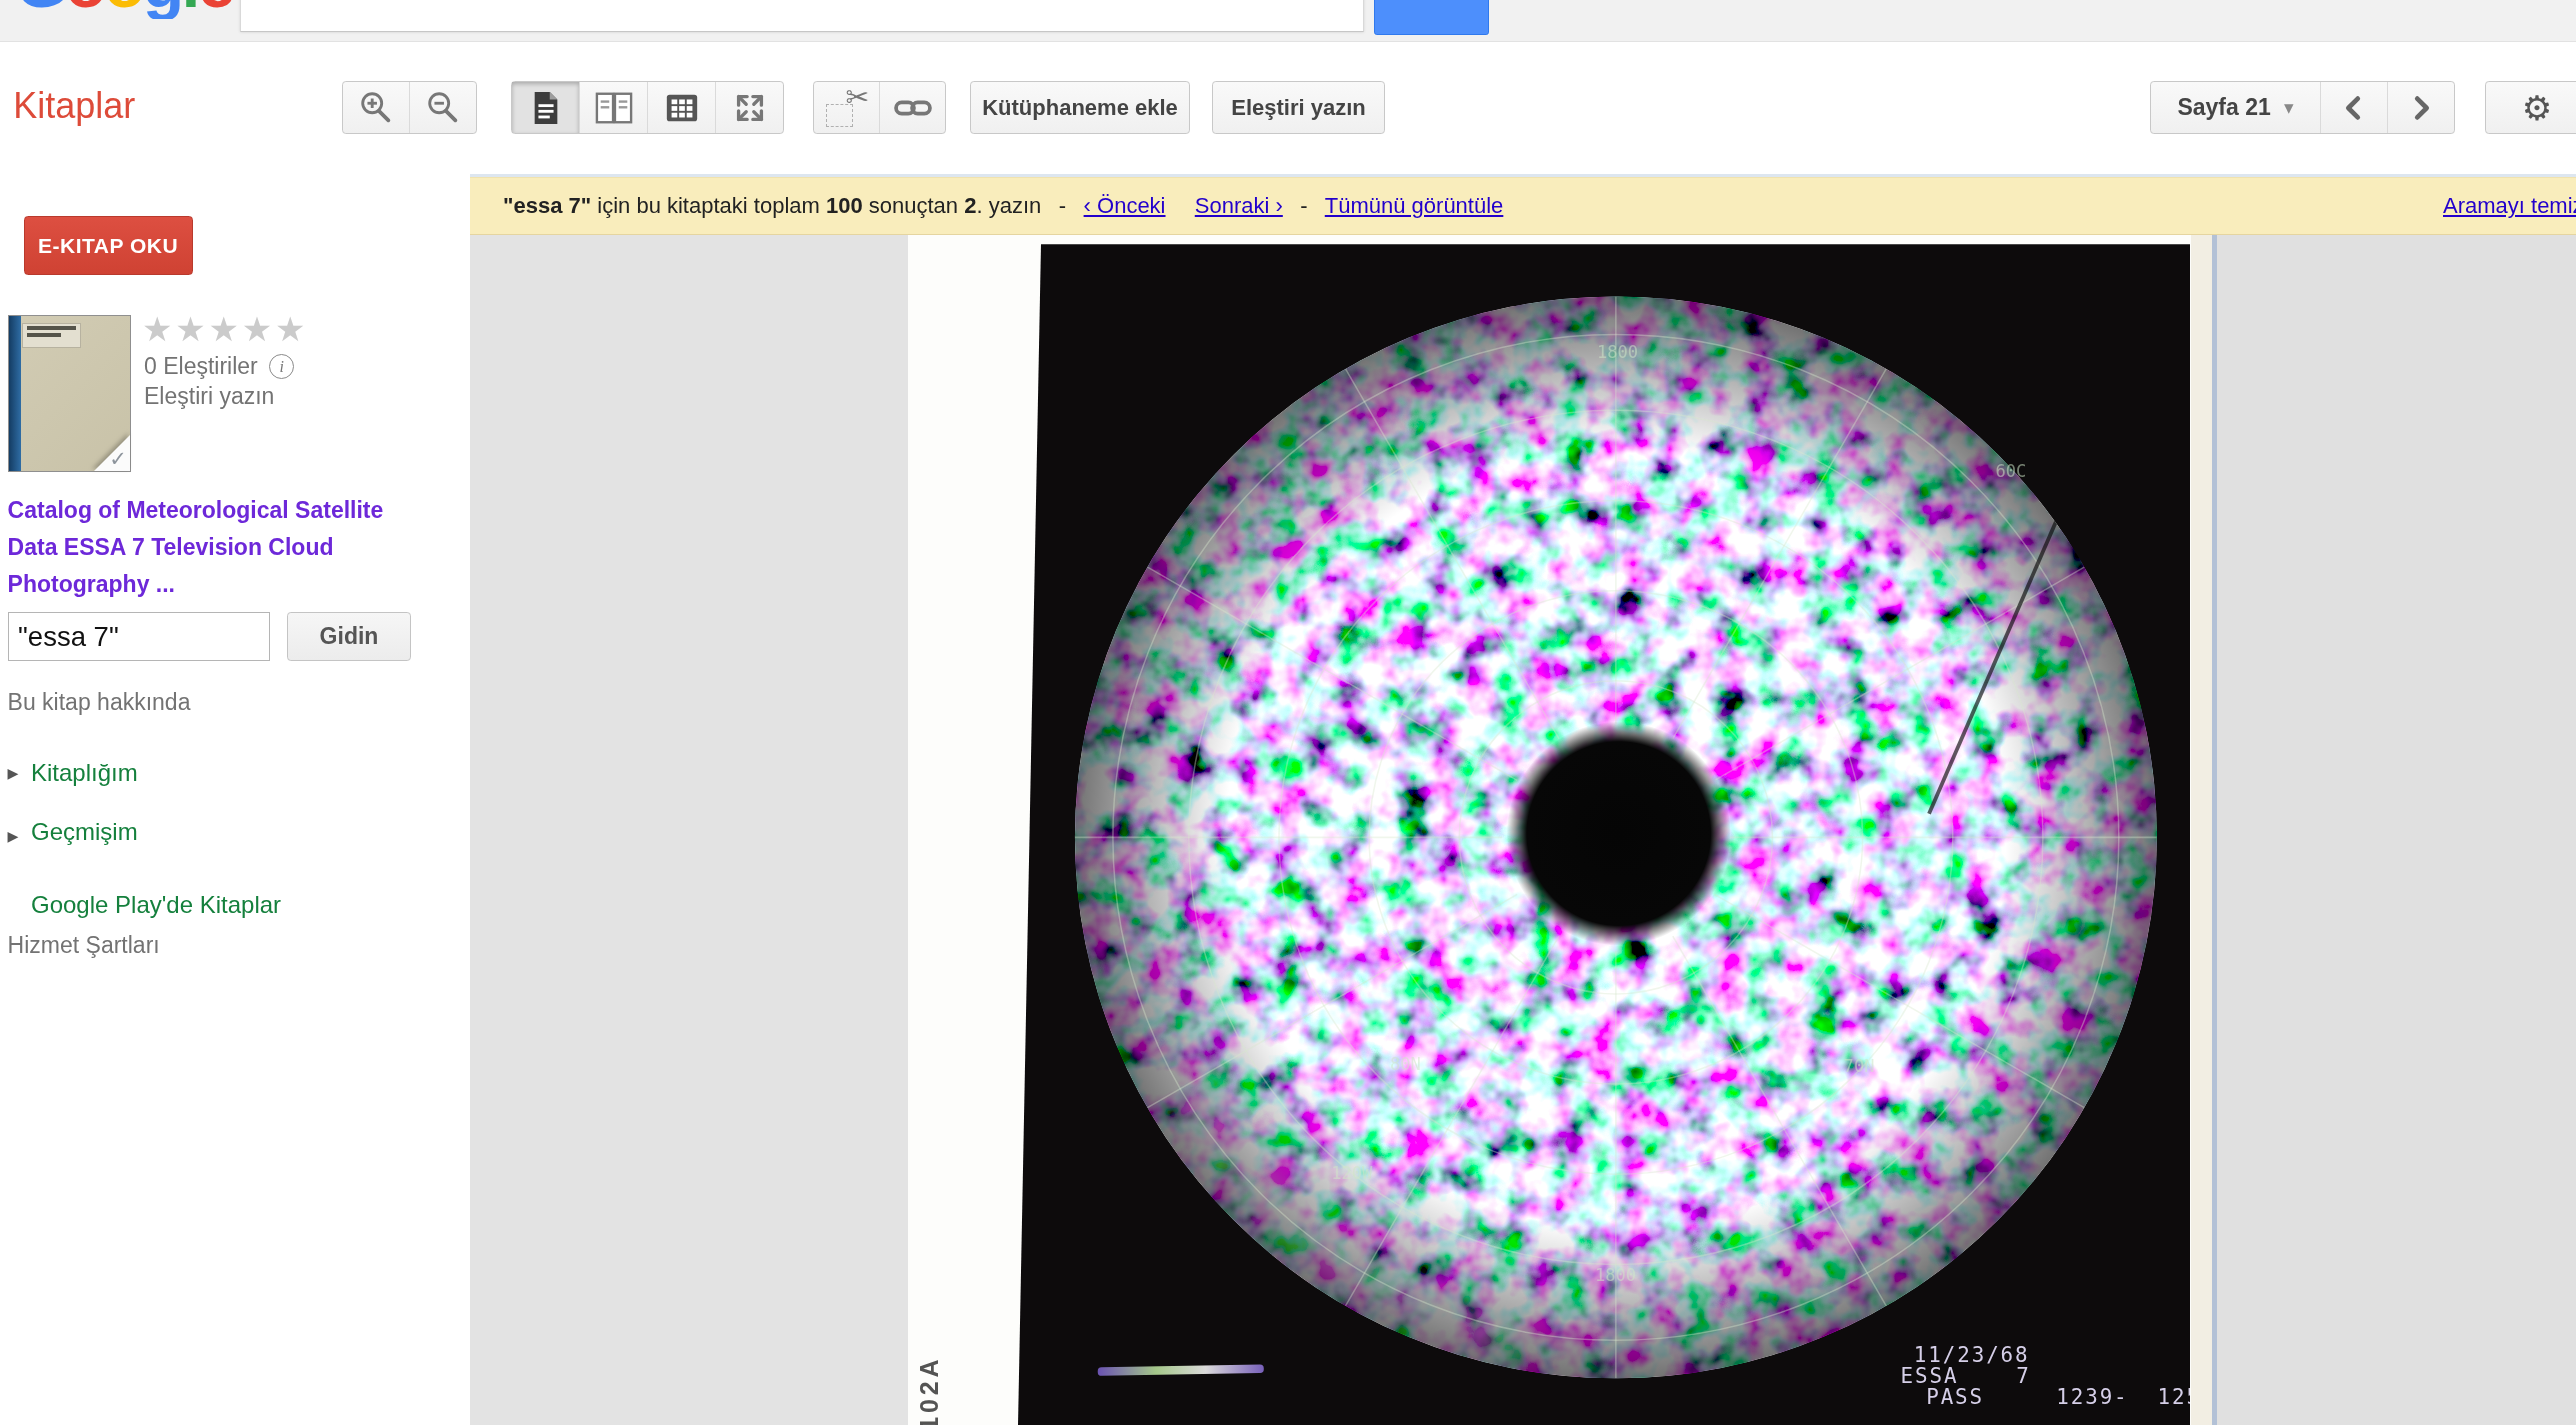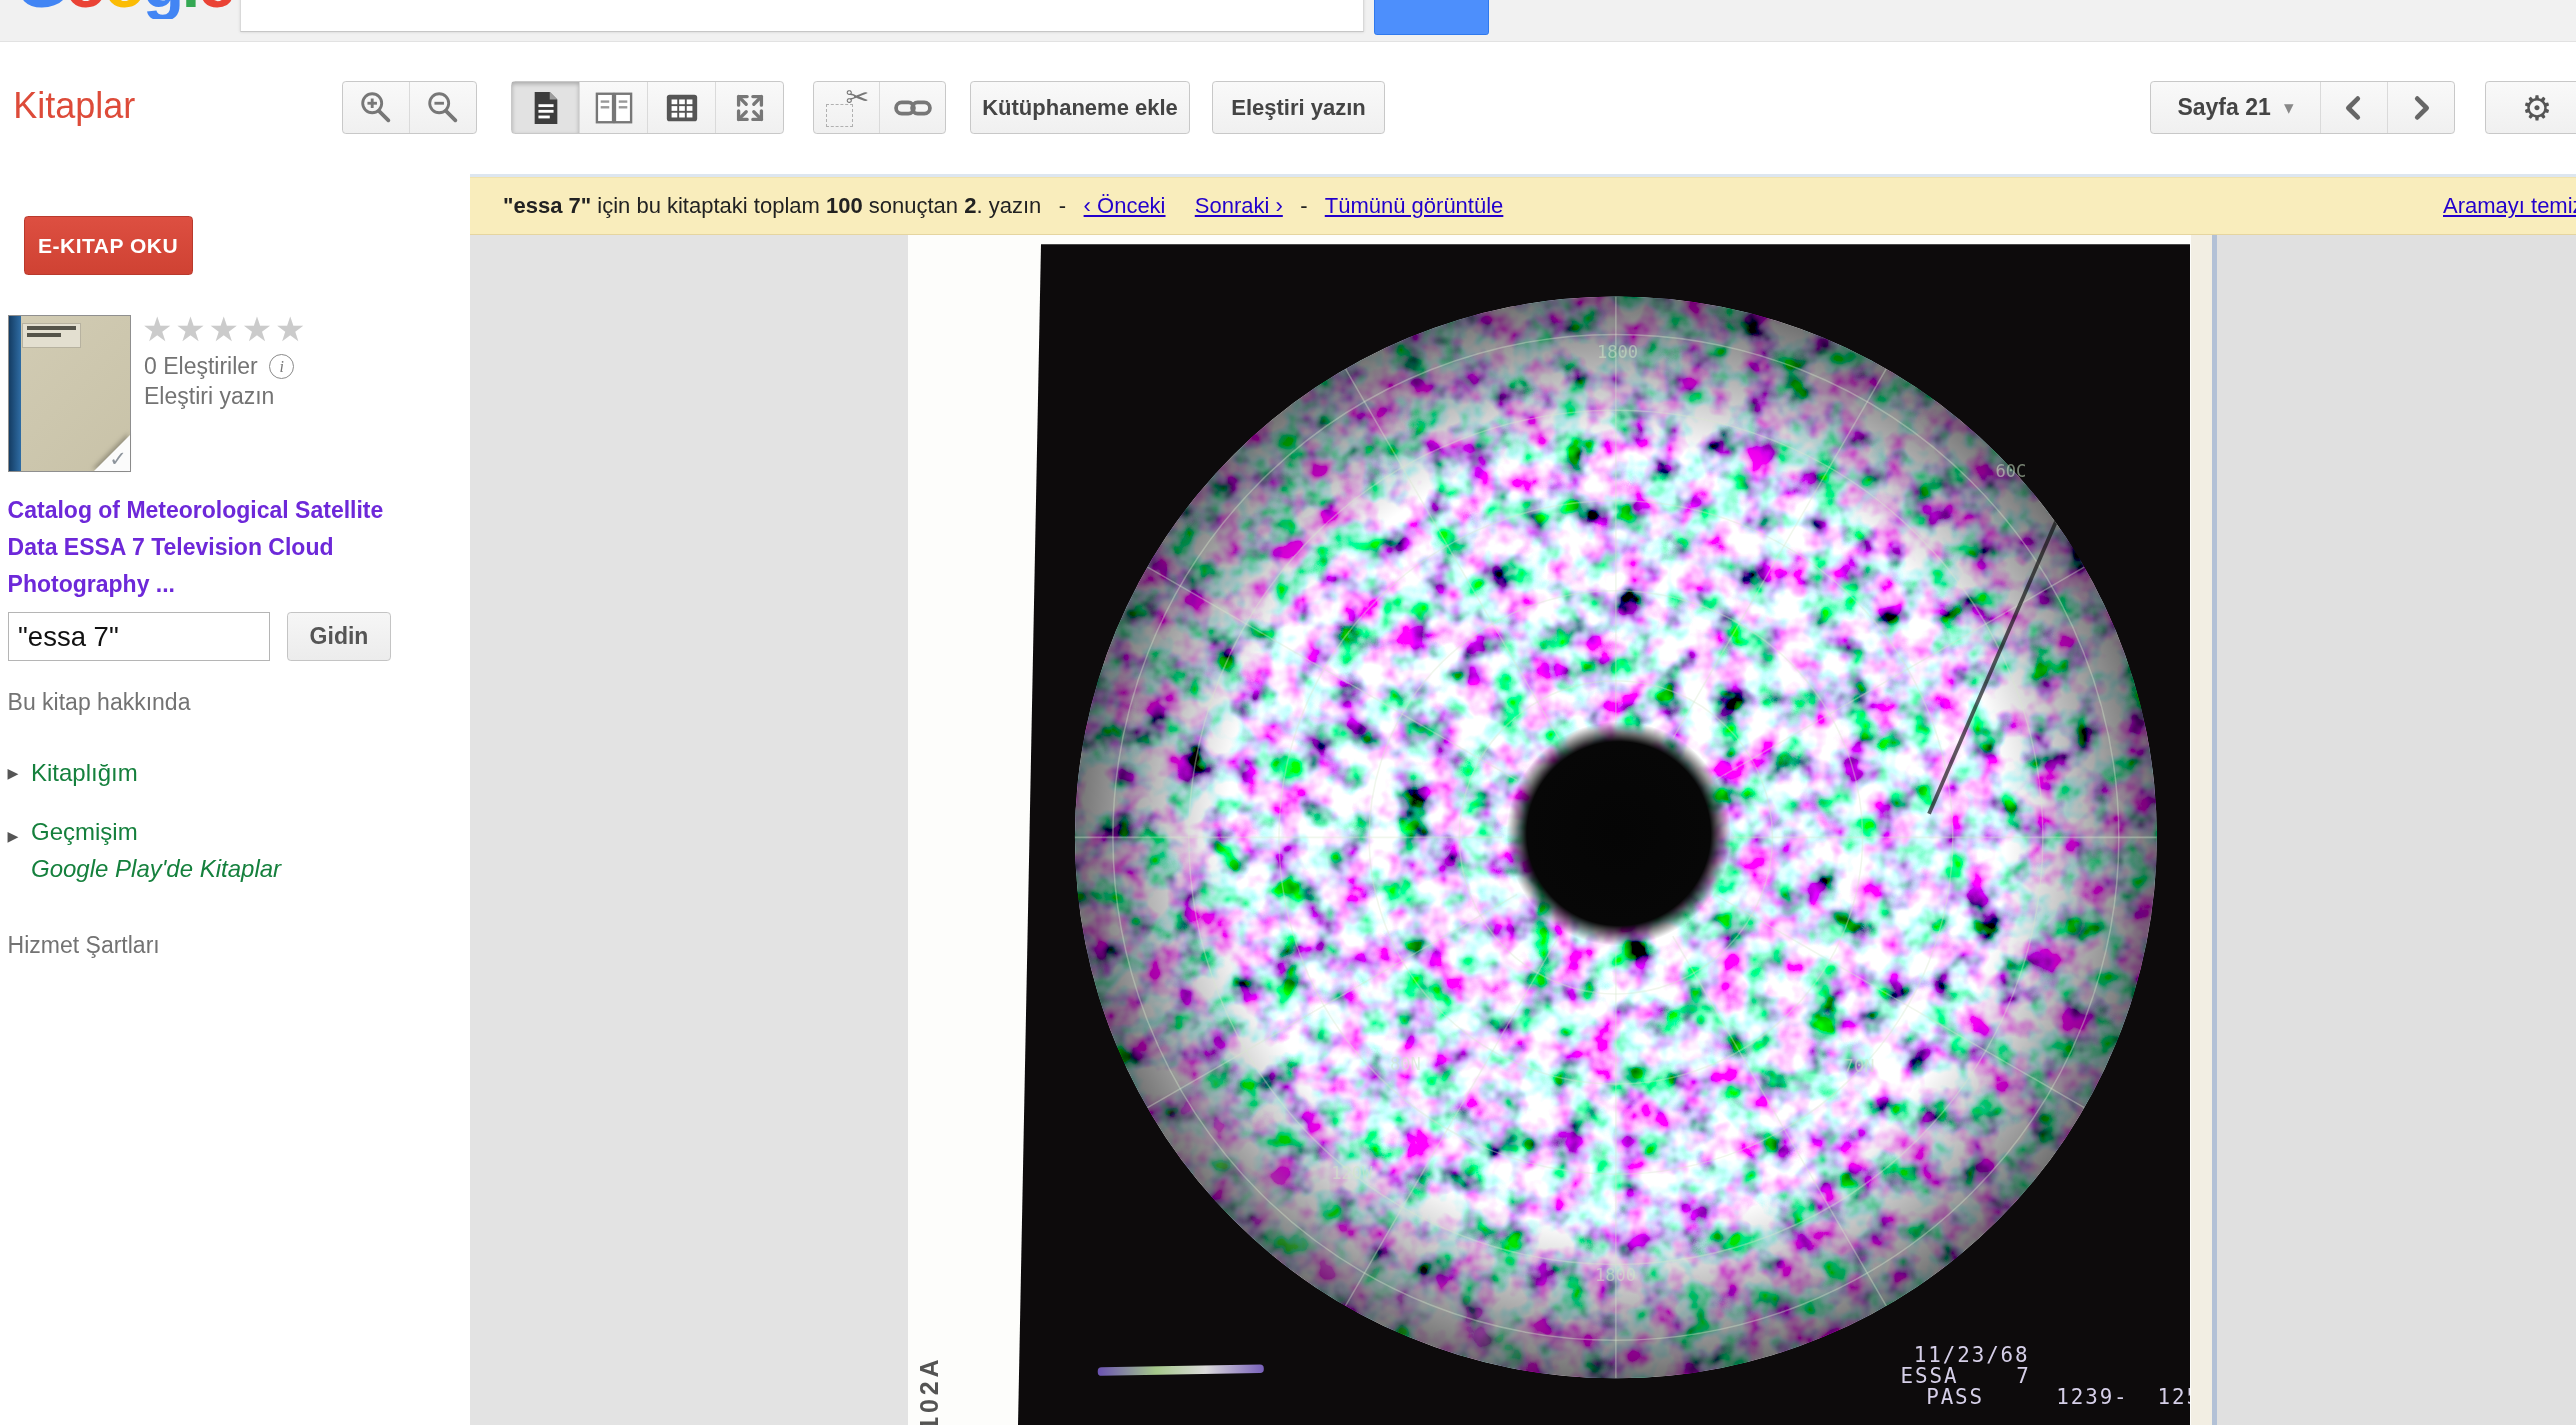--- a/index.html
+++ b/index.html
@@ -65,21 +65,21 @@
   .thumb-check{position:absolute;right:2.8px;bottom:0;font-size:21px;color:#8d949c;font-family:"DejaVu Sans",sans-serif;}
   .stars{left:142px;top:309px;font-size:34px;color:#cbcbcb;letter-spacing:2.8px;font-family:"DejaVu Sans",sans-serif;}
   .side-link{color:#737373;font-size:23px;cursor:pointer;}
   .reviews-row{left:144px;top:353px;display:flex;align-items:center;}
   .info-icon{display:inline-block;width:23px;height:23px;border:1.9px solid #8a8a8a;border-radius:50%;margin-left:11.4px;
     text-align:center;line-height:23px;font-size:16px;color:#777;font-family:"Liberation Serif","DejaVu Serif",serif;font-style:italic;}
   .write-review{left:144px;top:383px;}
   .book-title{left:7.6px;top:492px;width:410px;font-size:23px;font-weight:bold;line-height:37px;color:#6d28d9;}
   .side-search{left:7.6px;top:612px;width:262px;height:49px;border:1.9px solid #b5b5b5;box-sizing:border-box;font-size:27.5px;
     padding:0 9.5px;color:#111;background:#fff;font-family:"Liberation Sans","DejaVu Sans",sans-serif;}
-  .go-btn{left:287px;top:612px;width:104px;height:49px;background:linear-gradient(#f6f6f6,#ececec);border:1.9px solid #c4c4c4;
+  .go-btn{left:287px;top:612px;width:124px;height:49px;background:linear-gradient(#f6f6f6,#ececec);border:1.9px solid #c4c4c4;
     border-radius:3.8px;box-sizing:border-box;font-size:23px;font-weight:bold;color:#555;display:flex;align-items:center;justify-content:center;cursor:pointer;}
   .about-link{left:7.6px;top:689px;}
   .nav-item{font-size:24px;color:#15803d;cursor:pointer;}
   .expander{position:absolute;left:7.6px;font-size:14.2px;color:#555;cursor:pointer;font-family:"DejaVu Sans",sans-serif;}
   .terms{left:7.6px;top:932px;}
 
   svg text{white-space:pre;}
 </style>
 </head>
 <body>
@@ -333,16 +333,16 @@
 <div class="abs go-btn">Gidin</div>
 
 <div class="abs side-link about-link">Bu kitap hakkında</div>
 
 <span class="expander" style="top:765px;">▶</span>
 <div class="abs nav-item" style="left:31px;top:759px;">Kitaplığım</div>
 
 <span class="expander" style="top:828px;">▶</span>
 <div class="abs nav-item" style="left:31px;top:818px;">Geçmişim</div>
 
-<div class="abs nav-item" style="left:31px;top:855px;font-style:italic;">Google Play'de Kitaplar</div>
+<div class="abs nav-item" style="left:31px;top:891px;">Google Play'de Kitaplar</div>
 
 <div class="abs side-link terms">Hizmet Şartları</div>
 
 
 </body></html>

